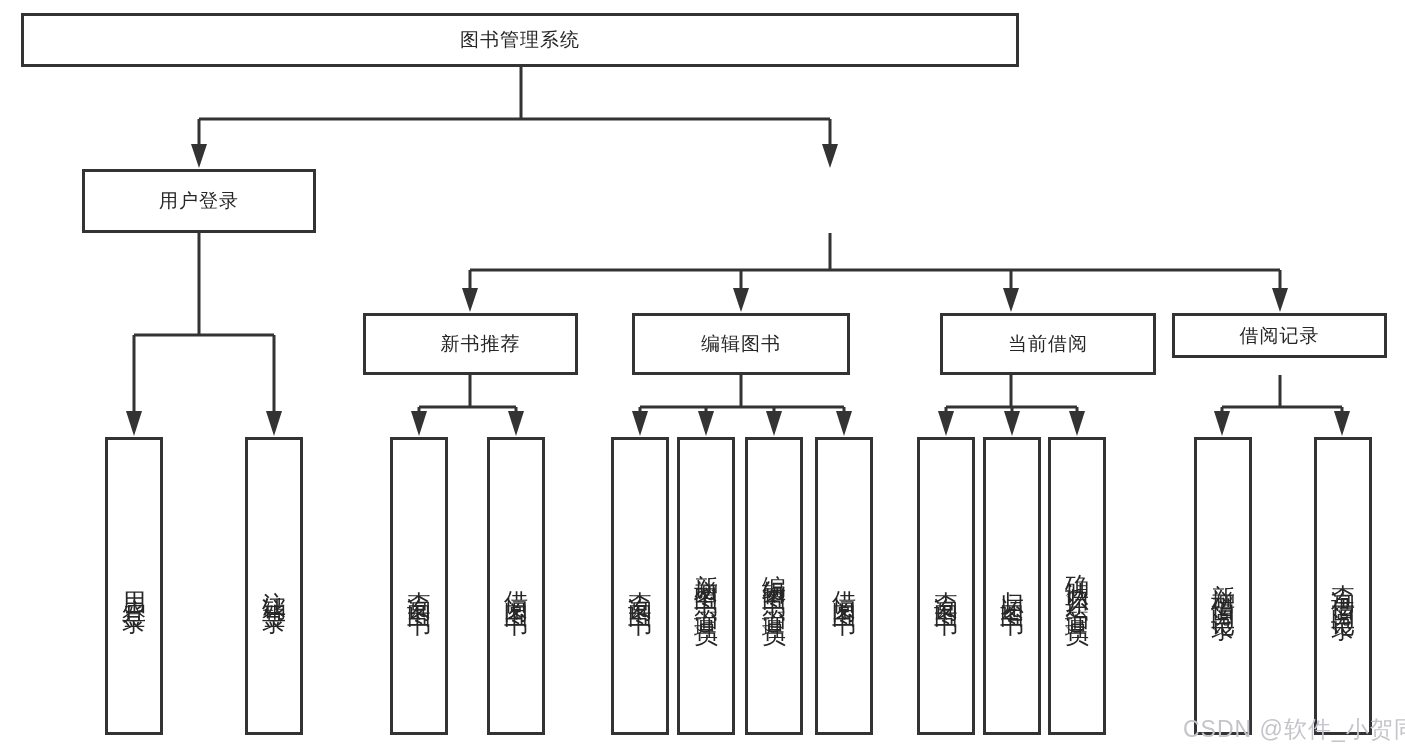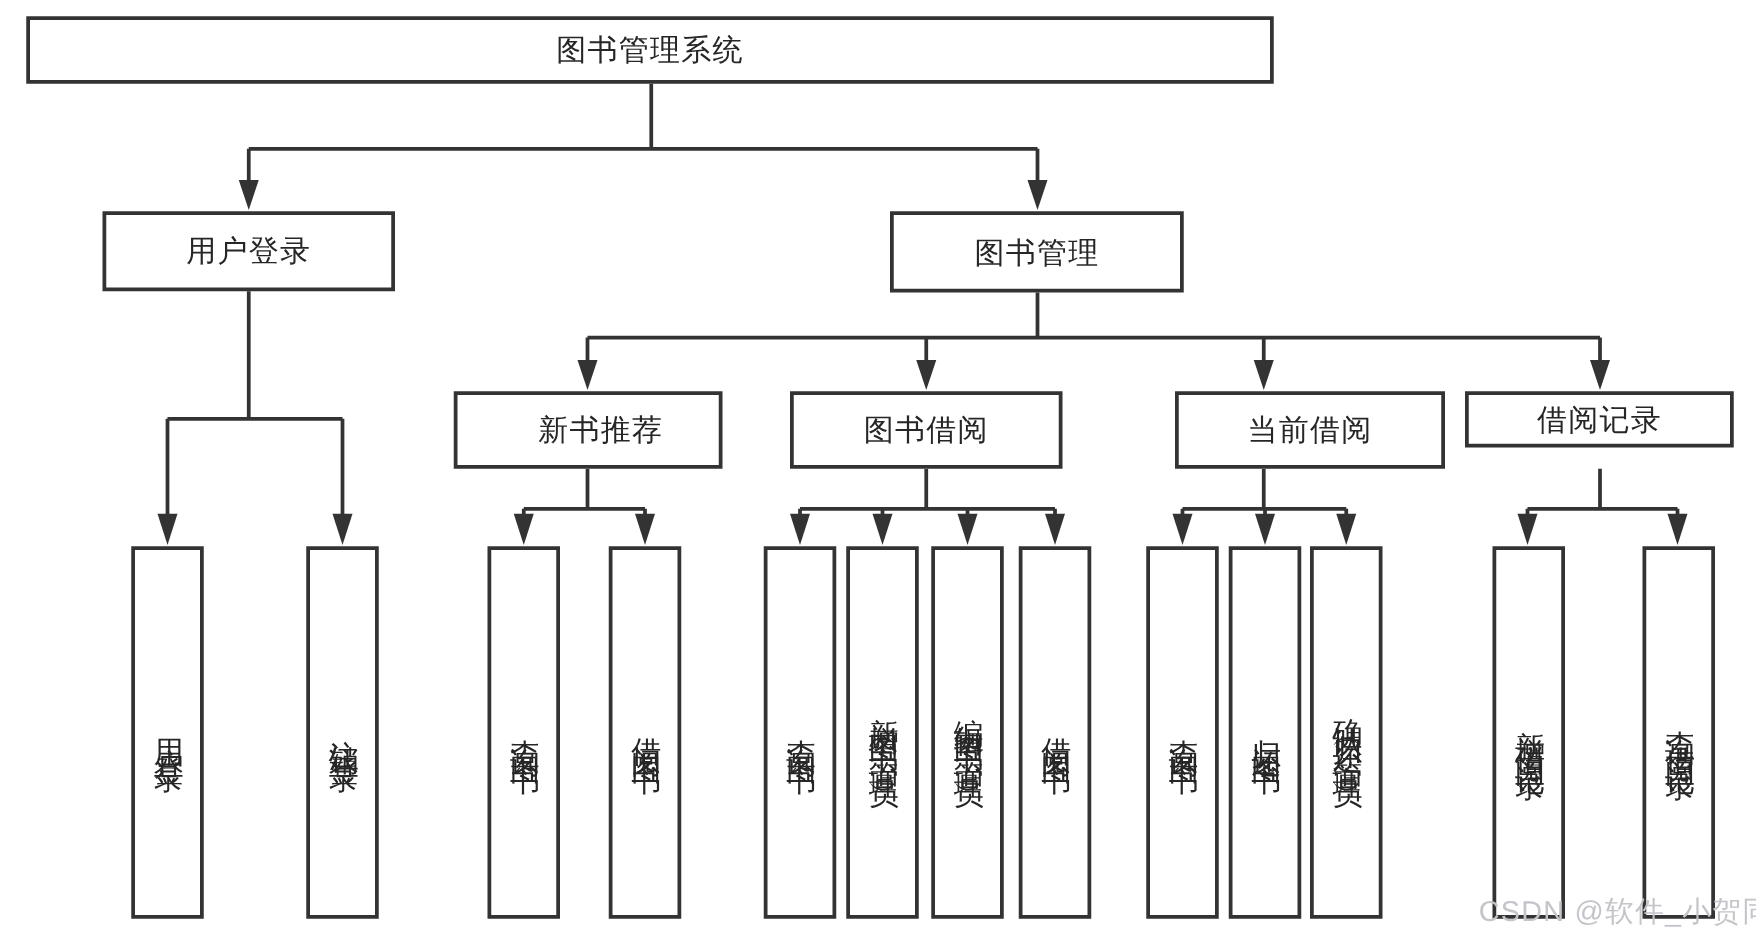--- a/index.html
+++ b/index.html
@@ -22,21 +22,21 @@
     pointer-events:none;
   }
   .connectors path{stroke:var(--line);stroke-width:3;fill:none;}
   .connectors polygon{fill:var(--line);stroke:none;}
   .hbox{
     position:absolute;
     box-sizing:border-box;
     border:3px solid var(--line);
     background:var(--box-bg);
     display:flex;align-items:center;justify-content:center;
-    font-size:24px;
+    font-size:19px;
     letter-spacing:1px;
     z-index:2;
   }
   .leaf{
     position:absolute;
     box-sizing:border-box;
     width:58px;height:298px;top:437px;
     border:3px solid var(--line);
     background:var(--box-bg);
     display:flex;align-items:center;justify-content:center;
@@ -101,29 +101,26 @@
     <polygon points="1334,411 1350,411 1342,436"></polygon>
   </svg>
 
   <div class="hbox" style="left:21px;top:13px;width:998px;height:54px;">
     <span>图书管理系统</span>
   </div>
 
   <div class="hbox" style="left:82px;top:169px;width:234px;height:64px;">
     <span>用户登录</span>
   </div>
-  <div class="hbox" style="left:712px;top:169px;width:235px;height:65px;">
-    <span>图书管理</span>
-  </div>
 
   <div class="hbox" style="left:363px;top:313px;width:215px;height:62px;padding-left:20px;">
     <span>新书推荐</span>
   </div>
   <div class="hbox" style="left:632px;top:313px;width:218px;height:62px;">
-    <span>图书借阅</span>
+    <span>编辑图书</span>
   </div>
   <div class="hbox" style="left:904px;top:313px;width:216px;height:62px;margin-left:36px;">
     <span>当前借阅</span>
   </div>
   <div class="hbox" style="left:1172px;top:313px;width:215px;height:45px;">
     <span>借阅记录</span>
   </div>
 
   <div class="leaf" style="left:105px;">
     <span>用户登录</span>

